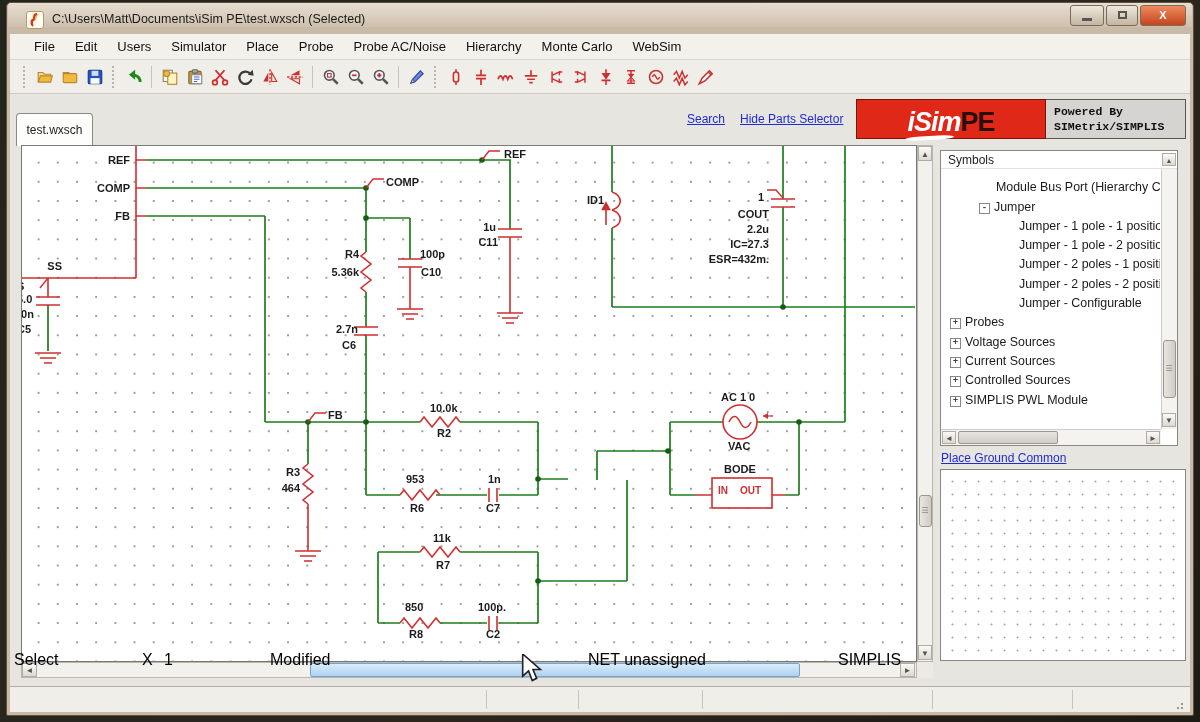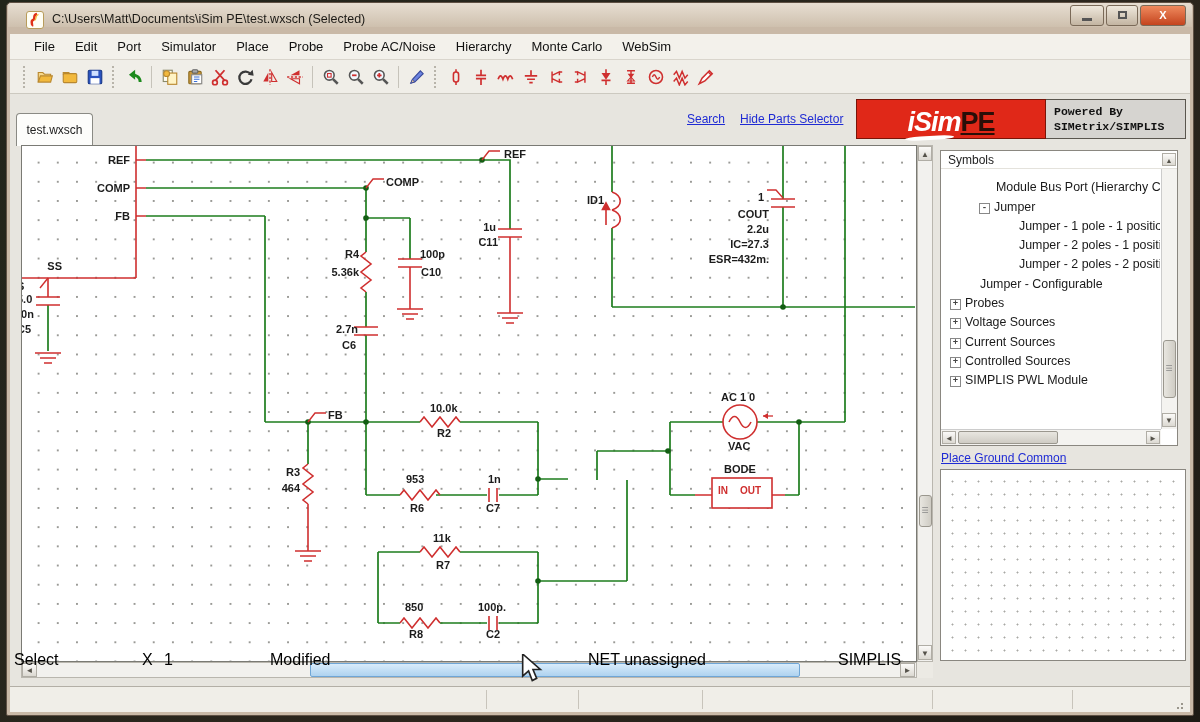--- a/index.html
+++ b/index.html
@@ -35,21 +35,21 @@
 
   
   #content { left:10px; top:94px; width:1180px; height:592px; background:#e7e5df; }
   #doc-tab { left:16px; top:113px; width:77px; height:33px; background:#fdfdfb; border:1px solid #8a8a84; border-bottom:none; border-radius:4px 4px 0 0; text-align:center; line-height:33px; font-size:12px; color:#222; }
   .toplink { top:112px; font-size:12px; color:#1f2bd4; text-decoration:underline; }
   #link-search { left:687px; }
   #link-hideparts { left:740px; }
   #logo-box { left:856px; top:99px; width:190px; height:40px; background:#e02818; border:1px solid #7a1408; display:flex; align-items:flex-end; justify-content:center; }
   #logo-isim { font-size:27px; font-weight:bold; font-style:italic; color:#fff; letter-spacing:-1px; position:relative; }
   #logo-isim::after { content:""; position:absolute; left:-2px; bottom:-2px; width:92%; height:4px; background:#fff; border-radius:50%/80%; transform:rotate(-3deg); }
-  #logo-pe { font-size:27px; font-weight:bold; color:#2a0e08; letter-spacing:-1px; margin-left:0;text-decoration:underline; }
+  #logo-pe { font-size:27px; font-weight:bold; color:#2a0e08; letter-spacing:-1px; margin-left:0; }
   #powered-box { left:1046px; top:99px; width:140px; height:40px; background:#d6d4d0; border:1px solid #5a564e; border-left:none; font-family:"Liberation Mono", monospace; font-size:11.5px; font-weight:bold; color:#111; padding:4px 0 0 8px; line-height:15px; }
 
   
   #canvas { left:21px; top:145px; width:896px; height:517px; background:#fff; border:1px solid #7a7a74;
     background-image:radial-gradient(circle, #9a9a96 1px, transparent 1.3px); background-size:19.2px 19.2px; background-position:7px 7px; }
   #schsvg { left:22px; top:146px; }
   svg text { font-family:"Liberation Sans", sans-serif; font-size:11px; font-weight:bold; fill:#1c1c1c; }
   svg text.redtxt { fill:#cf2f2f; font-size:10px; }
 
   
@@ -107,21 +107,21 @@
   </div>
   <span class="abs" id="title-text">C:\Users\Matt\Documents\iSim PE\test.wxsch (Selected)</span>
 </div>
 <div class="abs winbtn" id="btn-min"><span class="winglyph"></span></div>
 <div class="abs winbtn" id="btn-max"><span class="winglyph"></span></div>
 <div class="abs winbtn" id="btn-close"><span>X</span></div>
 
 <div class="abs" id="menubar">
   <span class="menu-item">File</span>
   <span class="menu-item">Edit</span>
-  <span class="menu-item">Port</span>
+  <span class="menu-item">Users</span>
   <span class="menu-item">Simulator</span>
   <span class="menu-item">Place</span>
   <span class="menu-item">Probe</span>
   <span class="menu-item">Probe AC/Noise</span>
   <span class="menu-item">Hierarchy</span>
   <span class="menu-item">Monte Carlo</span>
   <span class="menu-item">WebSim</span>
 </div>
 
 <div class="abs" id="toolbar">
@@ -470,26 +470,29 @@
       <span>Module Bus Port (Hierarchy C</span>
     </div>
   <div class="trow" style="padding-left:37px">
       <span class="twisty">-</span>
       <span>Jumper</span>
     </div>
   <div class="trow" style="padding-left:77px">
       <span>Jumper - 1 pole - 1 positio</span>
     </div>
   <div class="trow" style="padding-left:77px">
+      <span>Jumper - 1 pole - 2 positio</span>
+    </div>
+  <div class="trow" style="padding-left:77px">
       <span>Jumper - 2 poles - 1 positi</span>
     </div>
   <div class="trow" style="padding-left:77px">
       <span>Jumper - 2 poles - 2 positi</span>
     </div>
-  <div class="trow" style="padding-left:38px">
+  <div class="trow" style="padding-left:77px">
       <span>Jumper - Configurable</span>
     </div>
   <div class="trow" style="padding-left:8px">
       <span class="twisty">+</span>
       <span>Probes</span>
     </div>
   <div class="trow" style="padding-left:8px">
       <span class="twisty">+</span>
       <span>Voltage Sources</span>
     </div>

